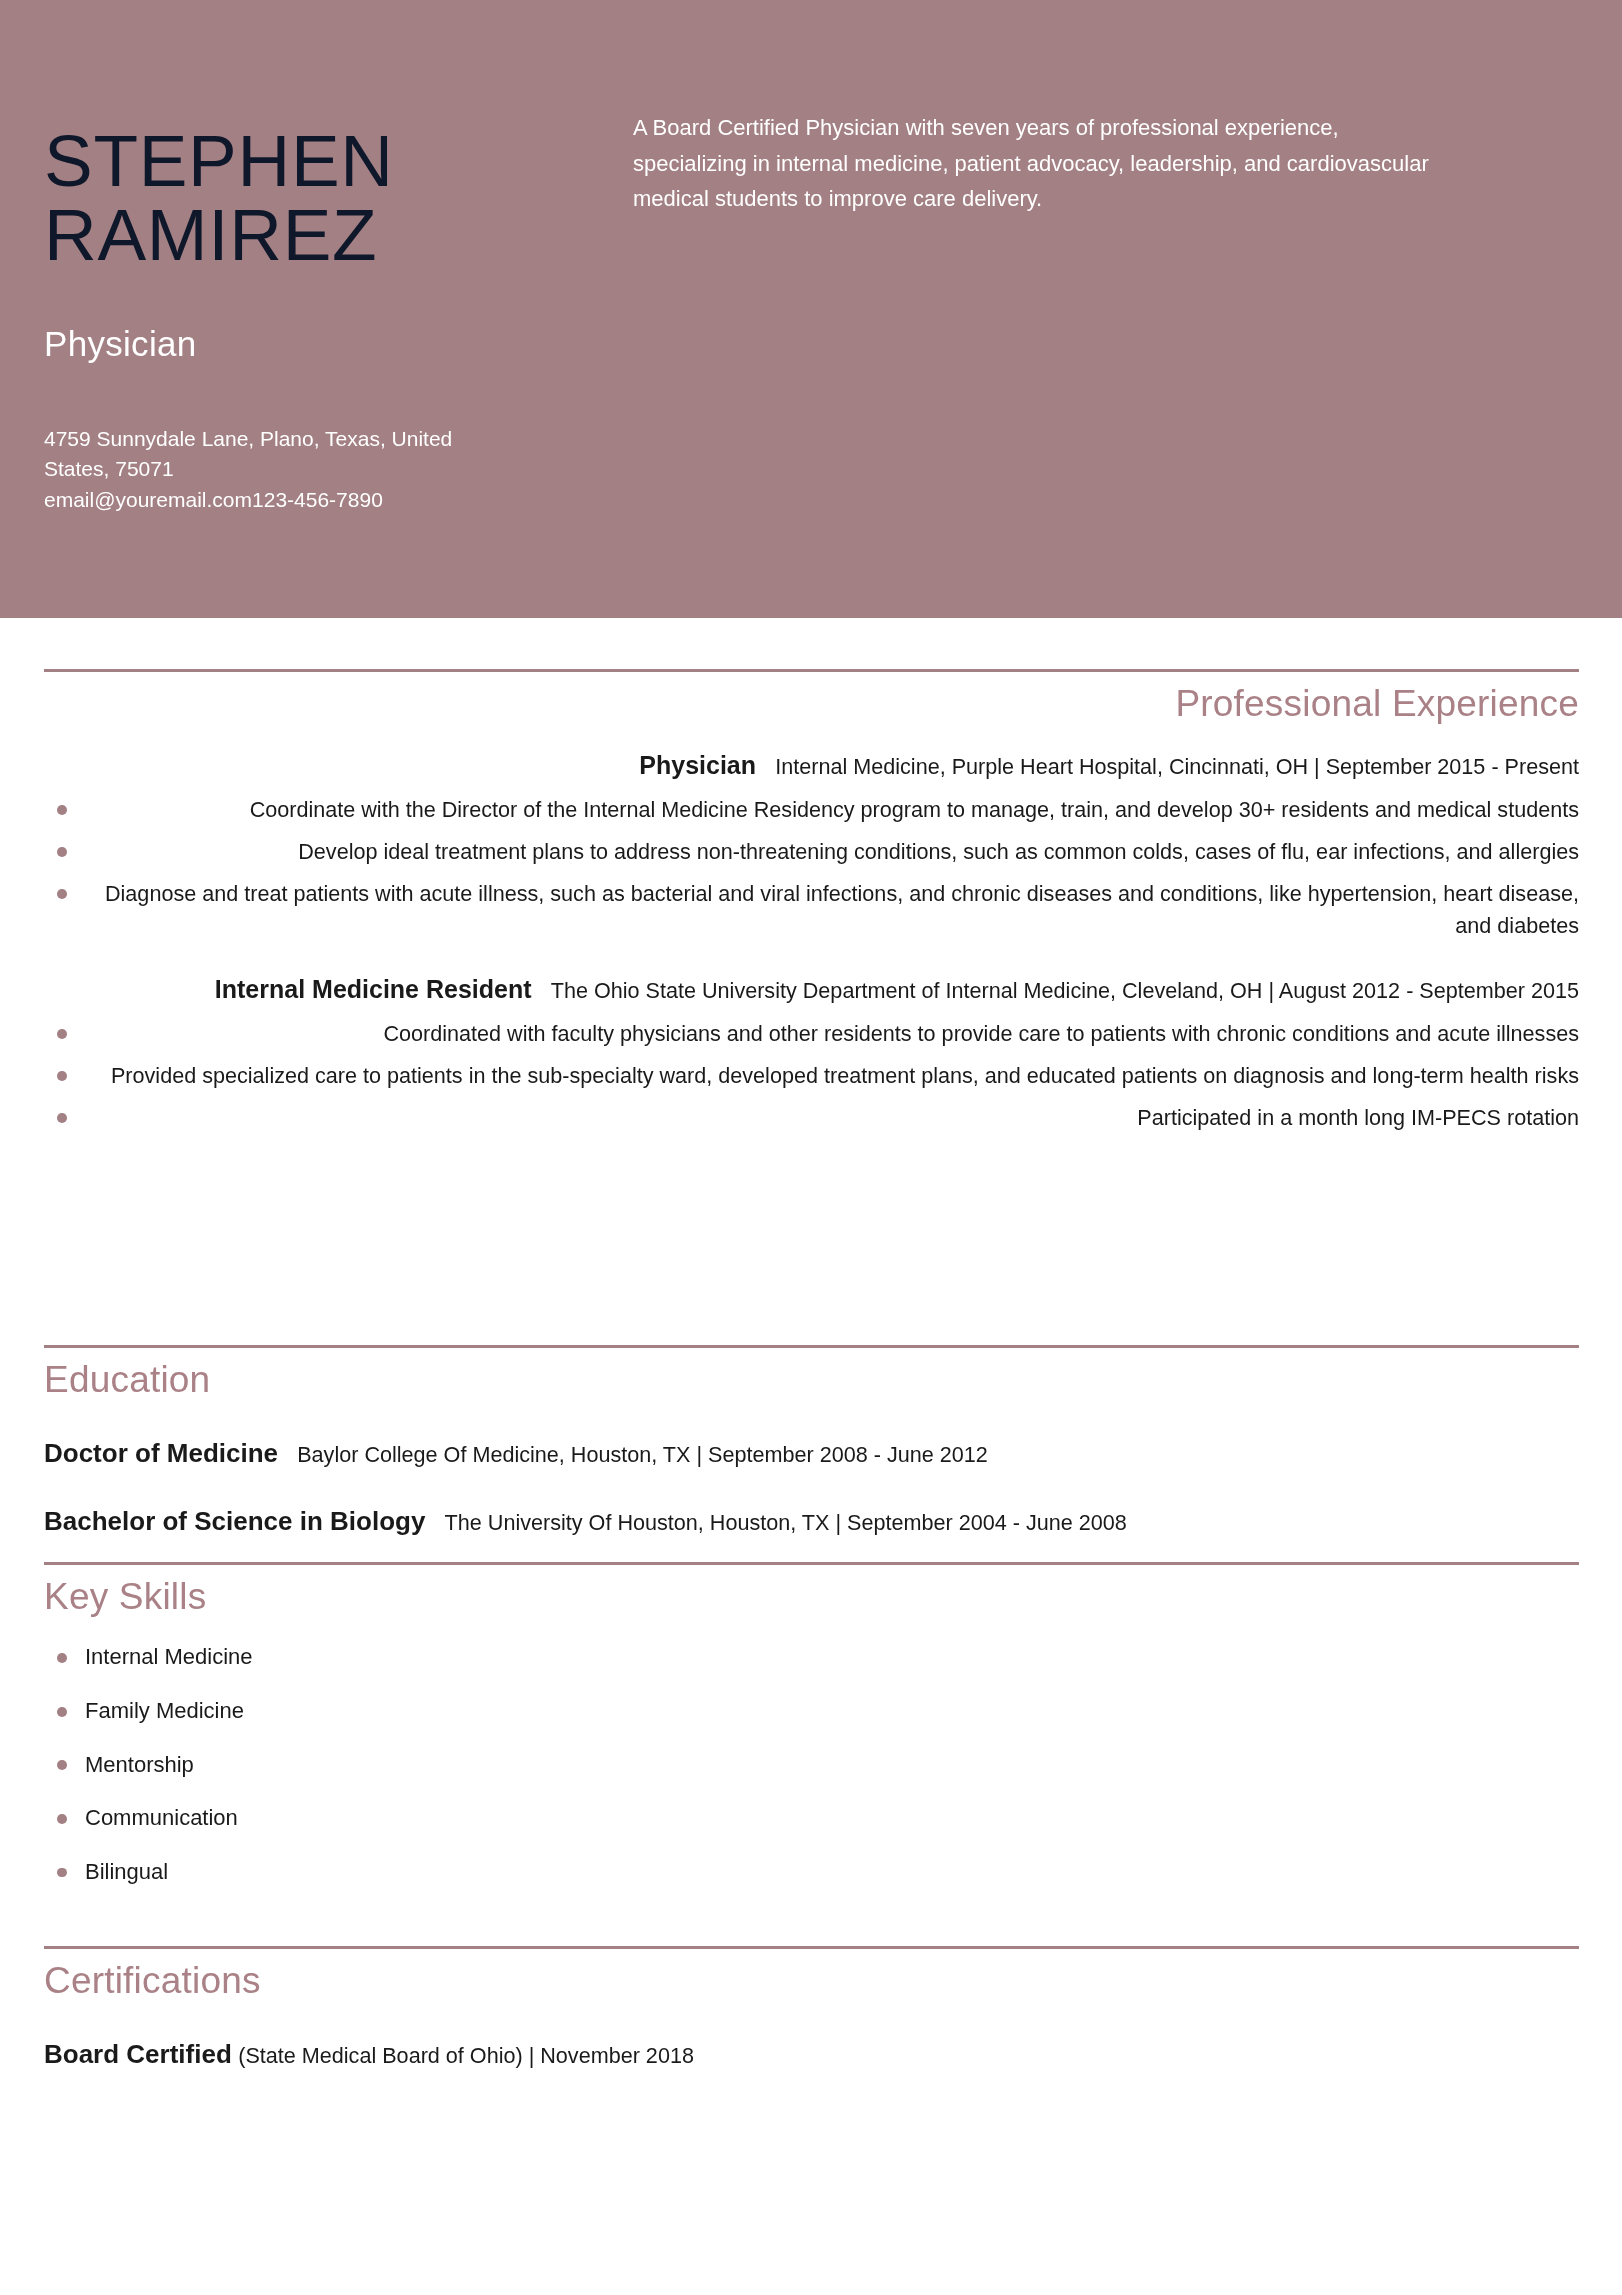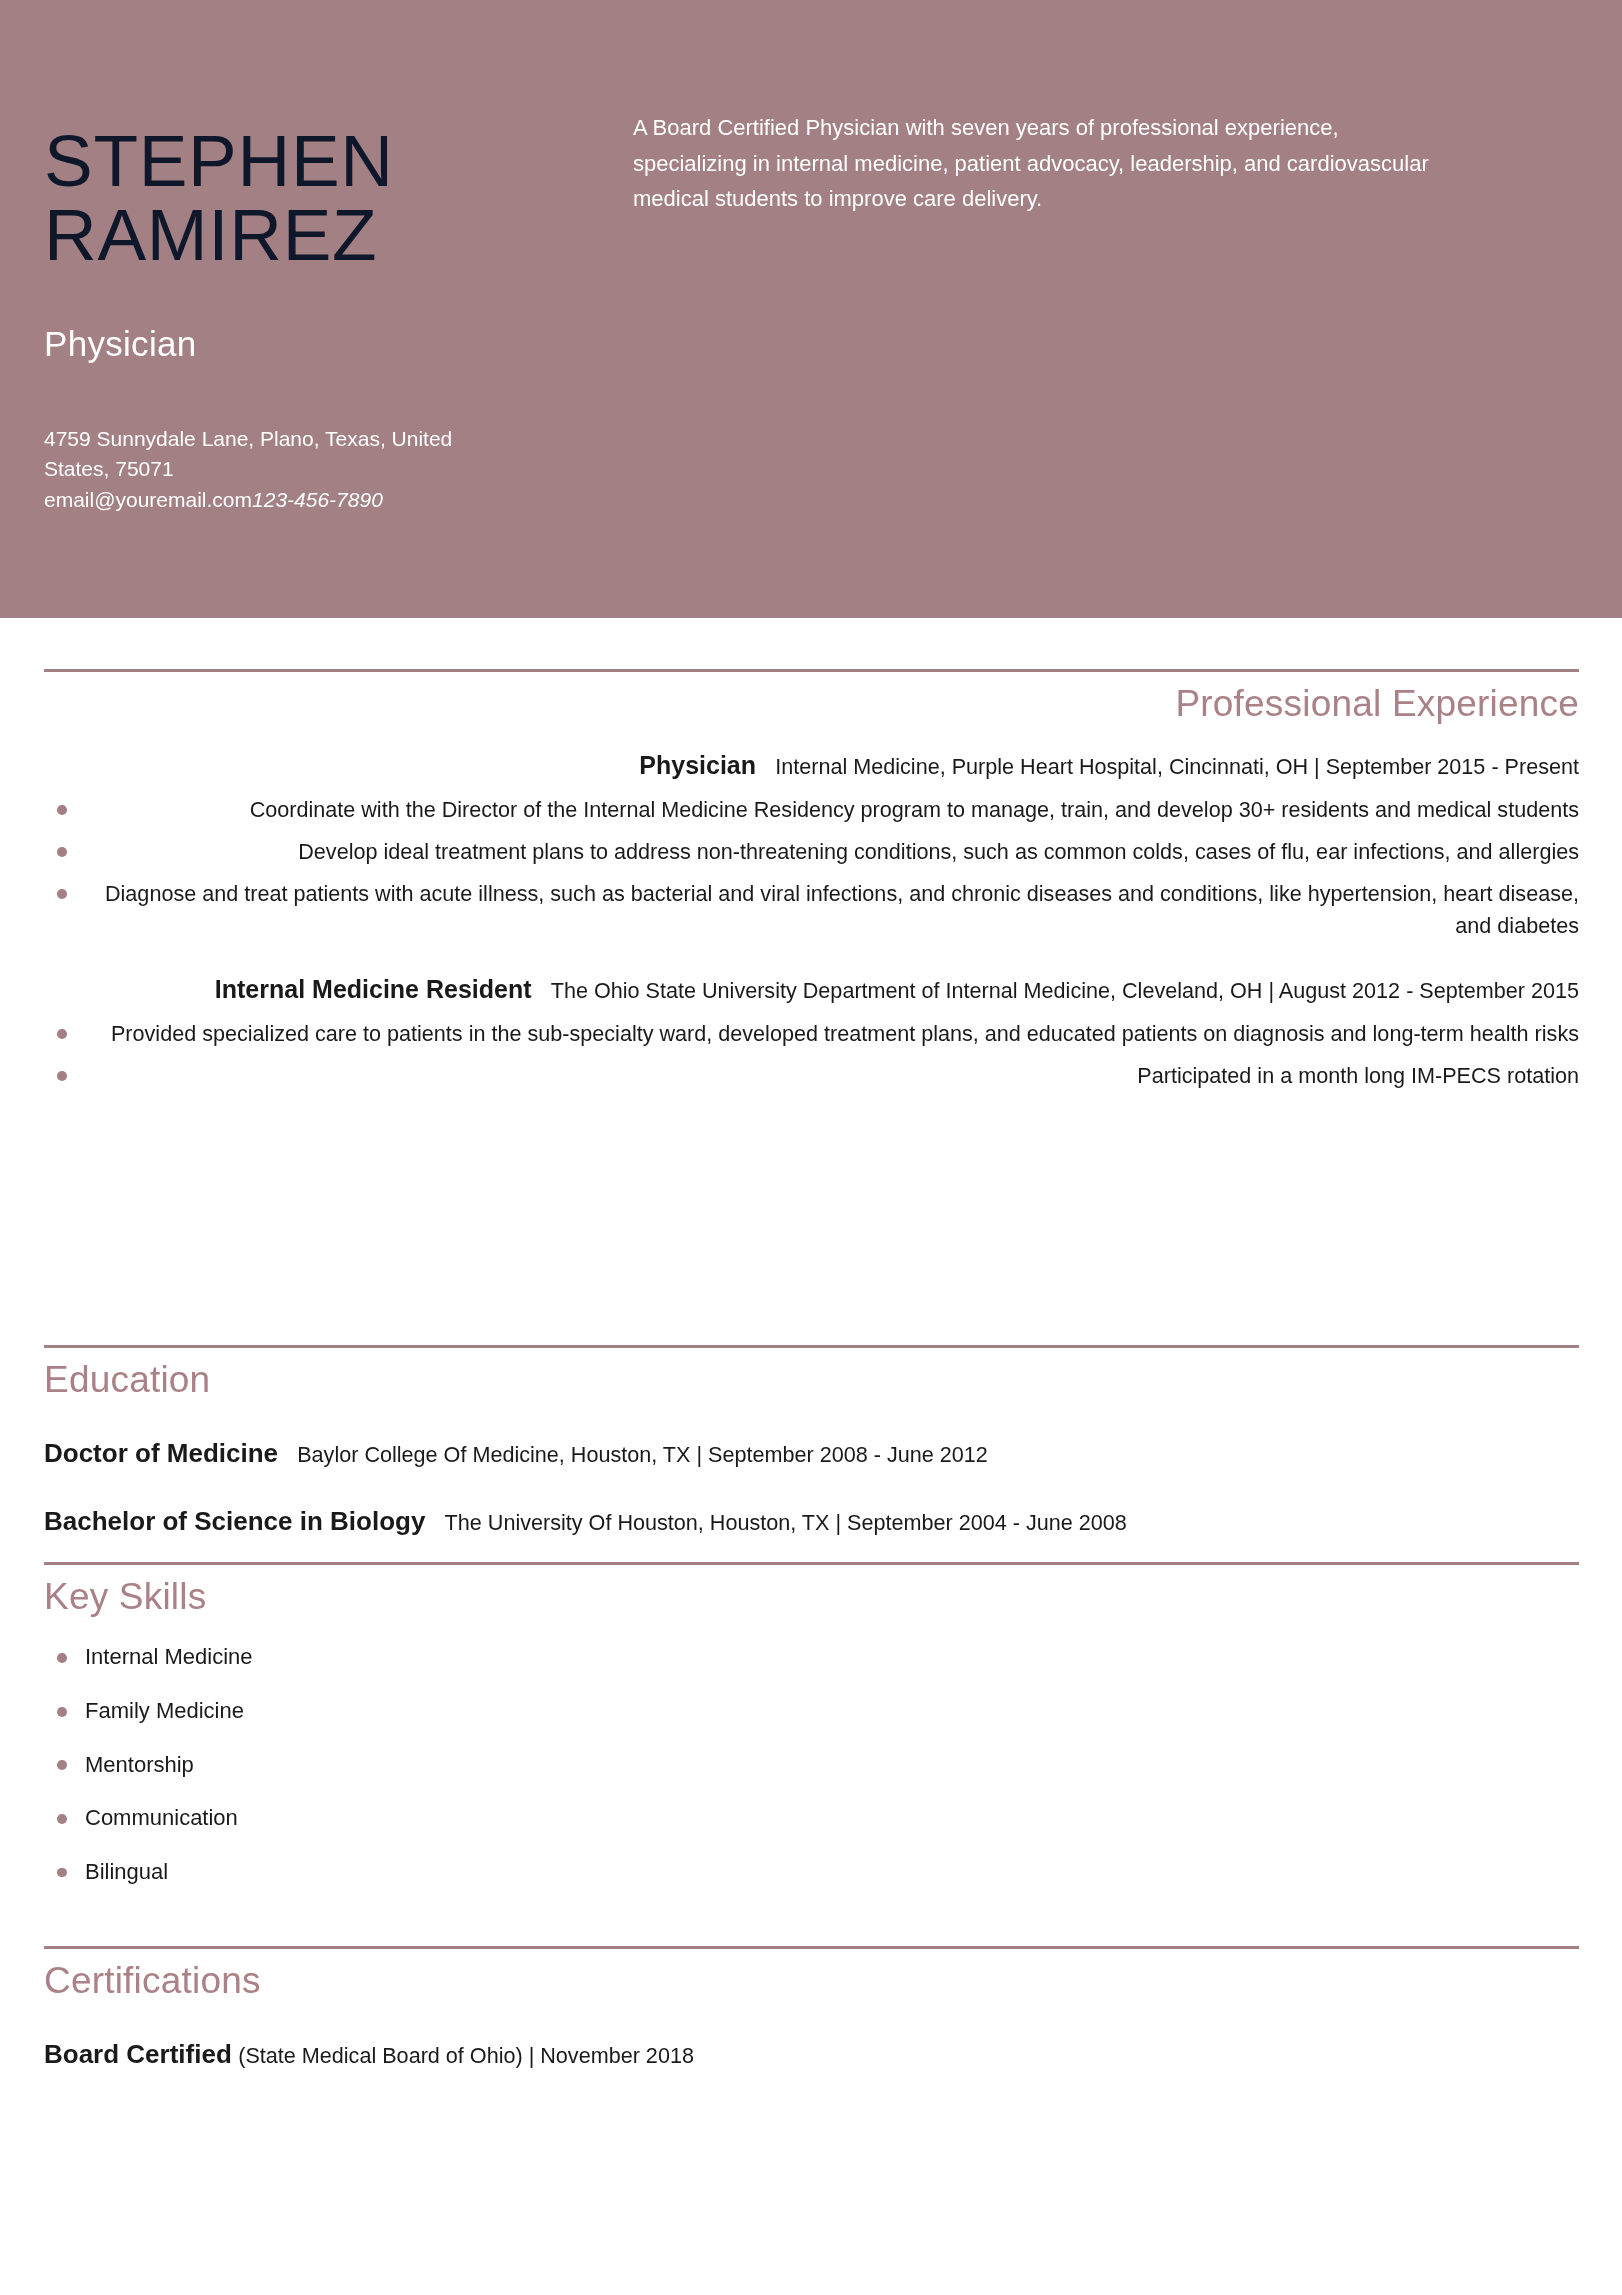--- a/index.html
+++ b/index.html
@@ -54,21 +54,21 @@
     letter-spacing: 0.3px;
   }
   .contact {
     color: #ffffff;
     font-size: 21px;
     line-height: 1.45;
     margin-top: 60px;
     width: 471px;
   }
   .contact .line { display: block; }
-  .contact .phone { font-style: italic; }
+  .contact .phone { }
 
   .header-right {
     position: absolute;
     left: 633px;
     top: 110px;
     width: 935px;
     color: #ffffff;
     font-size: 22px;
     line-height: 1.62;
   }
@@ -210,20 +210,21 @@
         <li>Develop ideal treatment plans to address non-threatening conditions,  such as common colds, cases of flu, ear infections, and allergies</li>
         <li>Diagnose and treat patients with acute illness, such as bacterial  and viral infections, and chronic diseases and conditions, like  hypertension, heart disease, and diabetes</li>
       </ul>
     </div>
 
     <div class="entry" style="margin-top:30px;">
       <div class="entry-head">
         <span class="entry-role">Internal Medicine Resident</span>&nbsp;&nbsp;&nbsp;<span class="entry-meta">The Ohio State University Department of Internal Medicine, Cleveland, OH | August 2012 - September 2015</span>
       </div>
       <ul class="bullets">
+        <li>Coordinated with faculty physicians and other residents to provide care to patients with chronic conditions and acute illnesses</li>
         <li>Provided specialized care to patients in the sub-specialty ward,  developed treatment plans, and educated patients on diagnosis and  long-term health risks</li>
         <li>Participated in a month long IM-PECS rotation</li>
       </ul>
     </div>
   </div>
 
   <div class="section" id="sec-education">
     <div class="rule"></div>
     <div class="section-title">Education</div>
 

